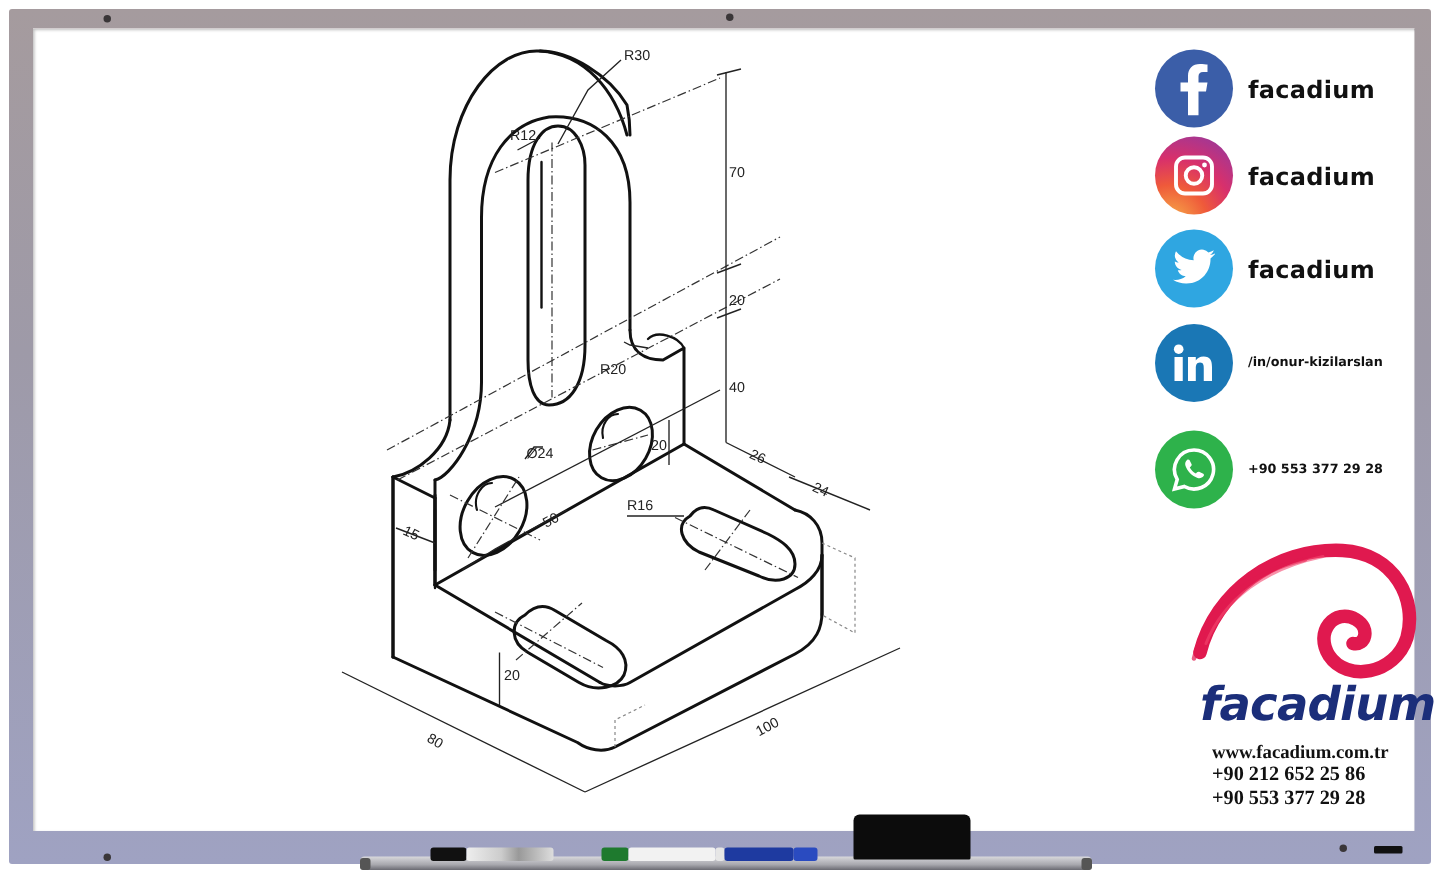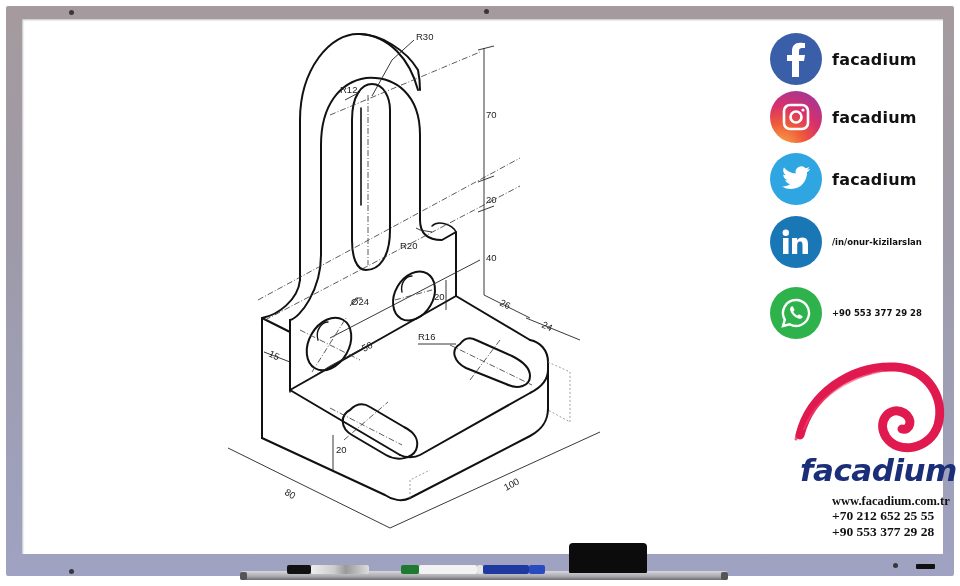--- a/index.html
+++ b/index.html
@@ -26,21 +26,21 @@
   .label.small { font-size: 8.5px; }
   .fb { background: #3b5ea8; }
   .ig { background: radial-gradient(circle at 20% 110%, #f7b24a 0%, #ef5a3a 35%, #d8306b 60%, #8b3aa6 100%); }
   .tw { background: #2fa6e1; }
   .li { background: #1a77b5; }
   .wa { background: #2eb24b; }
 
   .brand { position: absolute; left: 790px; top: 355px; width: 160px; }
   .brand-word { position: absolute; left: 800px; top: 452px; font-family: "DejaVu Sans", sans-serif; font-style: italic; font-weight: bold;
                 font-size: 31px; color: #1b2e7a; letter-spacing: -0.5px; }
-  .contact { position: absolute; left: 808px; font-family: "Liberation Serif", serif; font-weight: bold; color: #111; white-space: nowrap; margin-left: 24px; }
+  .contact { position: absolute; left: 808px; font-family: "Liberation Serif", serif; font-weight: bold; color: #111; white-space: nowrap; }
 </style>
 </head>
 <body>
 
 <div class="frame"></div>
 <div class="board"></div>
 <div class="screw" style="left:69px;top:10px"></div>
 <div class="screw" style="left:484px;top:9px"></div>
 <div class="screw" style="left:69px;top:569px"></div>
 <div class="screw" style="left:893px;top:563px"></div>
@@ -208,14 +208,14 @@
   <span class="label small">+90 553 377 29 28</span>
 </div>
 
 <svg class="brand" width="160" height="100" viewBox="0 0 160 100">
   <path d="M10 80 C20 40 60 10 105 12 C140 14 155 45 148 70 C140 95 108 100 96 82 C86 66 100 50 114 58 C124 64 120 76 112 74" fill="none" stroke="#e0194f" stroke-width="9" stroke-linecap="round"></path>
   <path d="M6 84 C14 50 44 26 80 18" fill="none" stroke="#e0194f" stroke-width="3" stroke-linecap="round" opacity="0.7"></path>
   <path d="M14 74 C26 44 54 24 92 16" fill="none" stroke="#f4476f" stroke-width="2" stroke-linecap="round" opacity="0.6"></path>
 </svg>
 <div class="brand-word">facadium</div>
 <div class="contact" style="top:494px;font-size:12.5px;left:808px">www.facadium.com.tr</div>
-<div class="contact" style="top:508px;font-size:13.5px">+70 212 652 25 55</div>
+<div class="contact" style="top:508px;font-size:13.5px">+90 212 652 25 86</div>
 <div class="contact" style="top:524px;font-size:13.5px">+90 553 377 29 28</div>
 
 </body></html>

